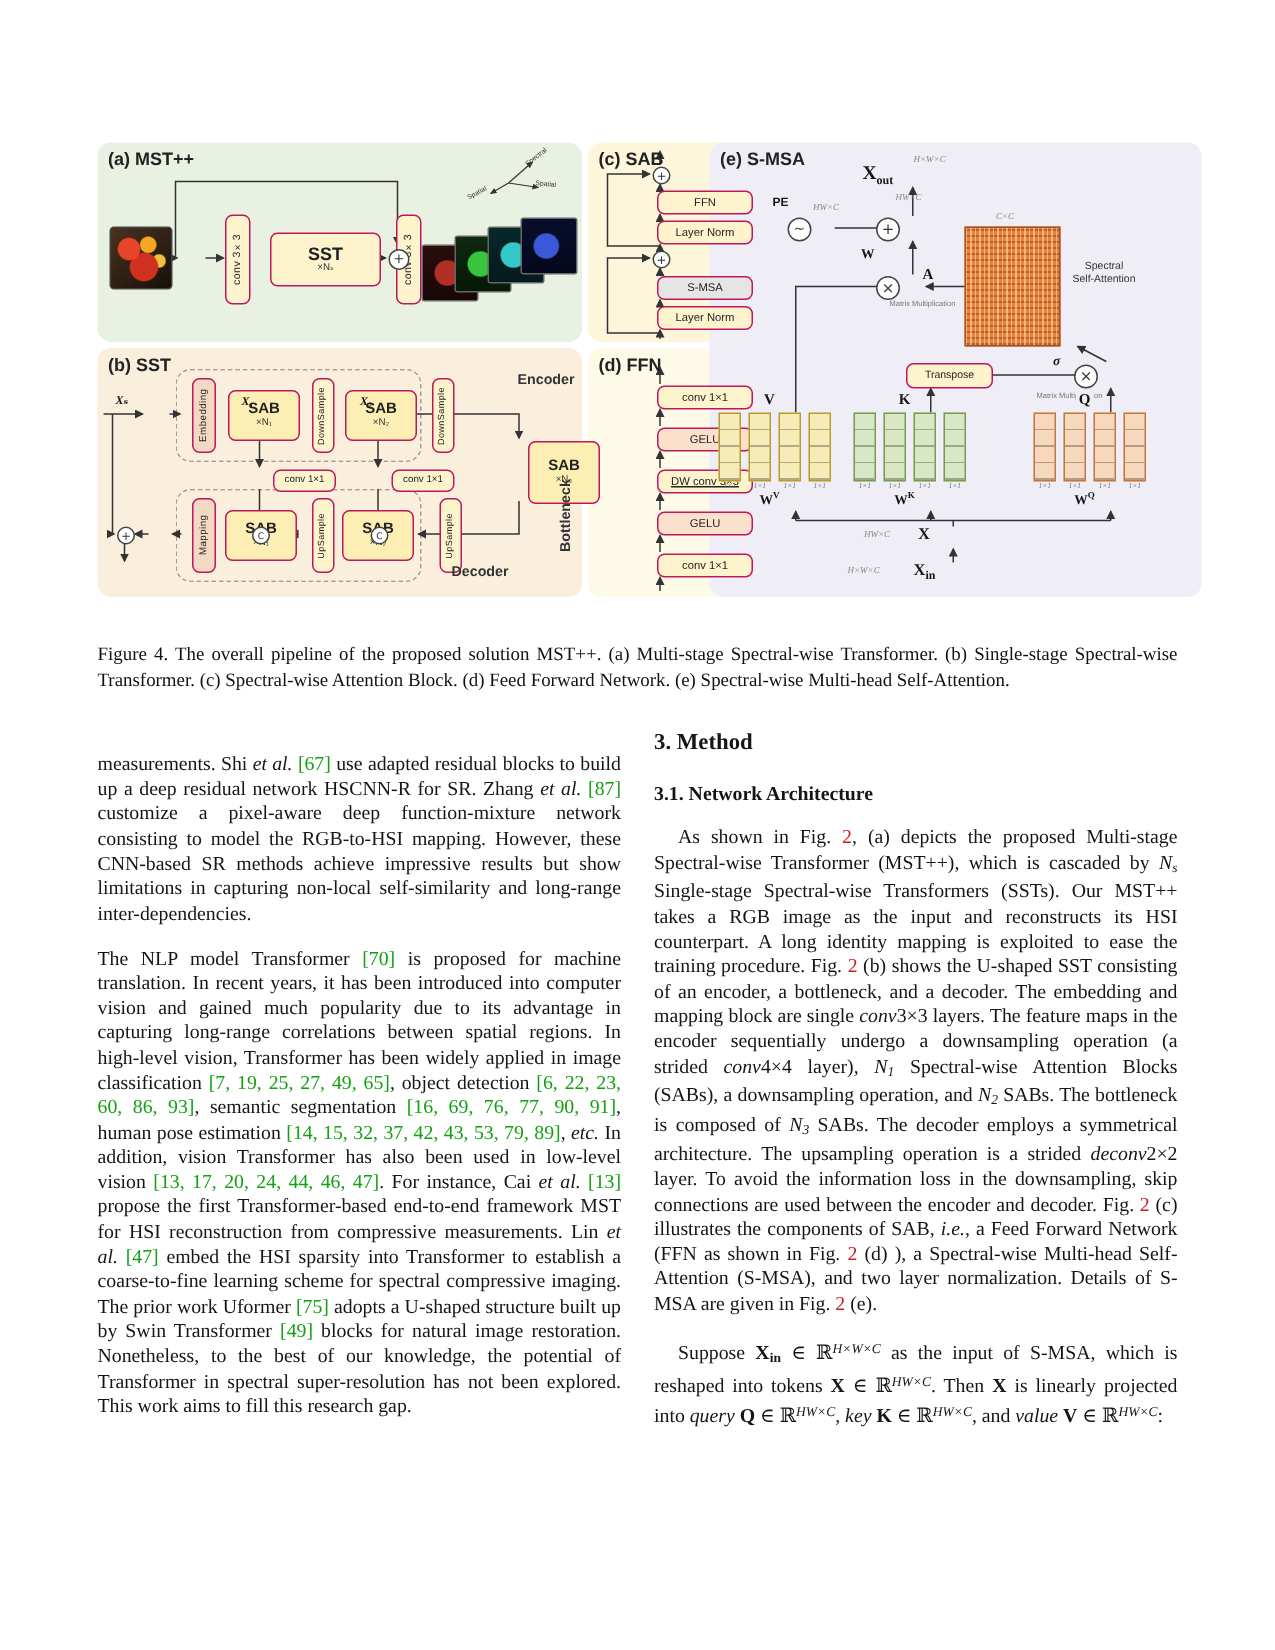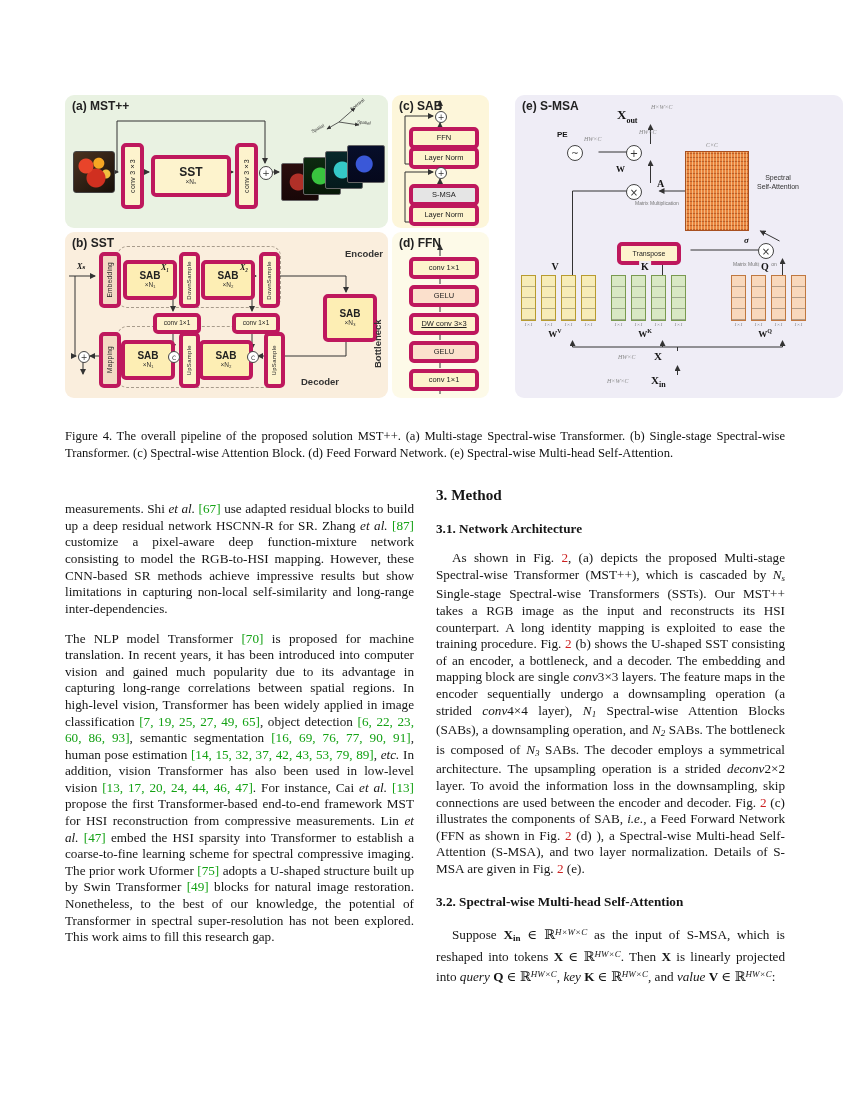--- a/index.html
+++ b/index.html
@@ -6,26 +6,26 @@
   body{width:850px;height:1100px;background:#ffffff;overflow:hidden;
        font-family:"Liberation Serif","DejaVu Serif",serif;color:#151515;}
   
   .figure-area{position:relative;margin:95px 0 0 65px;width:720px;height:303px;
                font-family:"Liberation Sans","DejaVu Sans",sans-serif;}
   .panel{position:absolute;border-radius:9px;}
   .panel-a{left:0;top:0;width:323px;height:133px;background:#e9f2e2;}
   .panel-b{left:0;top:137px;width:323px;height:166px;background:#faeedd;}
   .panel-c{left:327px;top:0;width:97px;height:133px;background:#fdf6da;}
   .panel-d{left:327px;top:137px;width:97px;height:166px;background:#fdfae8;}
-  .panel-e{left:450px;top:0;width:328px;height:303px;background:#efedf6;}
+  .panel-e{left:408px;top:0;width:328px;height:303px;background:#efedf6;}
   .panel-title{position:absolute;top:4px;left:7px;font-size:12px;font-weight:bold;color:#222;z-index:5;}
   .wires{position:absolute;left:0;top:0;width:100%;height:100%;z-index:1;}
-  .blk{position:absolute;background:#fdf3cd;border:4px solid #be185d;border-radius:5px;
+  .blk{position:absolute;background:#fdf3cd;border:1px solid #be185d;border-radius:5px;
        display:flex;align-items:center;justify-content:center;flex-direction:column;
-       text-align:center;color:#222;z-index:2;line-height:1.05;}
+       text-align:center;color:#222;z-index:2;line-height:1.05;margin-left:29px;}
   .blk-v span{writing-mode:vertical-rl;transform:rotate(180deg);letter-spacing:.3px;}
   .circ{position:absolute;border:1px solid #444;border-radius:50%;background:#fff;
         display:flex;align-items:center;justify-content:center;color:#333;z-index:3;
         font-family:"DejaVu Sans",sans-serif;}
   .dashedbox{position:absolute;border:1px dashed #a89c8c;border-radius:10px;z-index:0;}
   .grouplab{position:absolute;font-size:9.5px;font-weight:bold;color:#333;z-index:4;}
   .vtext{writing-mode:vertical-rl;transform:rotate(180deg);}
   .mlab{position:absolute;font-family:"Liberation Serif","DejaVu Serif",serif;font-weight:bold;z-index:4;}
   .dim{position:absolute;font-family:"Liberation Serif","DejaVu Serif",serif;font-style:italic;
        font-size:6px;color:#8a8a8a;z-index:4;white-space:nowrap;}
@@ -419,16 +419,15 @@
 
 <div class="columns">
   <div class="col">
     <p class="para"><span>measurements. Shi </span><span class="seg-i">et al.</span><span> </span><span class="seg-cite">[67]</span><span> use adapted residual blocks to build up a deep residual network HSCNN-R for SR. Zhang </span><span class="seg-i">et al.</span><span> </span><span class="seg-cite">[87]</span><span> customize a pixel-aware deep function-mixture network consisting to model the RGB-to-HSI mapping. However, these CNN-based SR methods achieve impressive results but show limitations in capturing non-local self-similarity and long-range inter-dependencies.</span></p>
     <p class="para"><span>The NLP model Transformer </span><span class="seg-cite">[70]</span><span> is proposed for machine translation. In recent years, it has been introduced into computer vision and gained much popularity due to its advantage in capturing long-range correlations between spatial regions. In high-level vision, Transformer has been widely applied in image classification </span><span class="seg-cite">[7, 19, 25, 27, 49, 65]</span><span>, object detection </span><span class="seg-cite">[6, 22, 23, 60, 86, 93]</span><span>, semantic segmentation </span><span class="seg-cite">[16, 69, 76, 77, 90, 91]</span><span>, human pose estimation </span><span class="seg-cite">[14, 15, 32, 37, 42, 43, 53, 79, 89]</span><span>, </span><span class="seg-i">etc.</span><span> In addition, vision Transformer has also been used in low-level vision </span><span class="seg-cite">[13, 17, 20, 24, 44, 46, 47]</span><span>. For instance, Cai </span><span class="seg-i">et al.</span><span> </span><span class="seg-cite">[13]</span><span> propose the first Transformer-based end-to-end framework MST for HSI reconstruction from compressive measurements. Lin </span><span class="seg-i">et al.</span><span> </span><span class="seg-cite">[47]</span><span> embed the HSI sparsity into Transformer to establish a coarse-to-fine learning scheme for spectral compressive imaging. The prior work Uformer </span><span class="seg-cite">[75]</span><span> adopts a U-shaped structure built up by Swin Transformer </span><span class="seg-cite">[49]</span><span> blocks for natural image restoration. Nonetheless, to the best of our knowledge, the potential of Transformer in spectral super-resolution has not been explored. This work aims to fill this research gap.</span></p>
   </div>
   <div class="col">
     <h2 class="h-main">3. Method</h2>
     <h3 class="h-sub">3.1. Network Architecture</h3>
     <p class="para indent"><span>As shown in Fig. </span><span class="seg-fig">2</span><span>, (a) depicts the proposed Multi-stage Spectral-wise Transformer (MST++), which is cascaded by </span><span class="seg-mi">N</span><span class="seg-sub">s</span><span> Single-stage Spectral-wise Transformers (SSTs). Our MST++ takes a RGB image as the input and reconstructs its HSI counterpart. A long identity mapping is exploited to ease the training procedure. Fig. </span><span class="seg-fig">2</span><span> (b) shows the U-shaped SST consisting of an encoder, a bottleneck, and a decoder. The embedding and mapping block are single </span><span class="seg-mi">conv</span><span>3×3 layers. The feature maps in the encoder sequentially undergo a downsampling operation (a strided </span><span class="seg-mi">conv</span><span>4×4 layer), </span><span class="seg-mi">N</span><span class="seg-sub">1</span><span> Spectral-wise Attention Blocks (SABs), a downsampling operation, and </span><span class="seg-mi">N</span><span class="seg-sub">2</span><span> SABs. The bottleneck is composed of </span><span class="seg-mi">N</span><span class="seg-sub">3</span><span> SABs. The decoder employs a symmetrical architecture. The upsampling operation is a strided </span><span class="seg-mi">deconv</span><span>2×2 layer. To avoid the information loss in the downsampling, skip connections are used between the encoder and decoder. Fig. </span><span class="seg-fig">2</span><span> (c) illustrates the components of SAB, </span><span class="seg-i">i.e.</span><span>, a Feed Forward Network (FFN as shown in Fig. </span><span class="seg-fig">2</span><span> (d) ), a Spectral-wise Multi-head Self-Attention (S-MSA), and two layer normalization. Details of S-MSA are given in Fig. </span><span class="seg-fig">2</span><span> (e).</span></p>
-    <h3 class="h-sub">3.2. Spectral-wise Multi-head Self-Attention</h3>
     <p class="para indent"><span>Suppose </span><span class="seg-b">X</span><span class="seg-bsub">in</span><span> ∈ ℝ</span><span class="seg-sup">H×W×C</span><span> as the input of S-MSA, which is reshaped into tokens </span><span class="seg-b">X</span><span> ∈ ℝ</span><span class="seg-sup">HW×C</span><span>. Then </span><span class="seg-b">X</span><span> is linearly projected into </span><span class="seg-i">query</span><span> </span><span class="seg-b">Q</span><span> ∈ ℝ</span><span class="seg-sup">HW×C</span><span>, </span><span class="seg-i">key</span><span> </span><span class="seg-b">K</span><span> ∈ ℝ</span><span class="seg-sup">HW×C</span><span>, and </span><span class="seg-i">value</span><span> </span><span class="seg-b">V</span><span> ∈ ℝ</span><span class="seg-sup">HW×C</span><span>:</span></p>
   </div>
 </div>
 
 </body></html>

